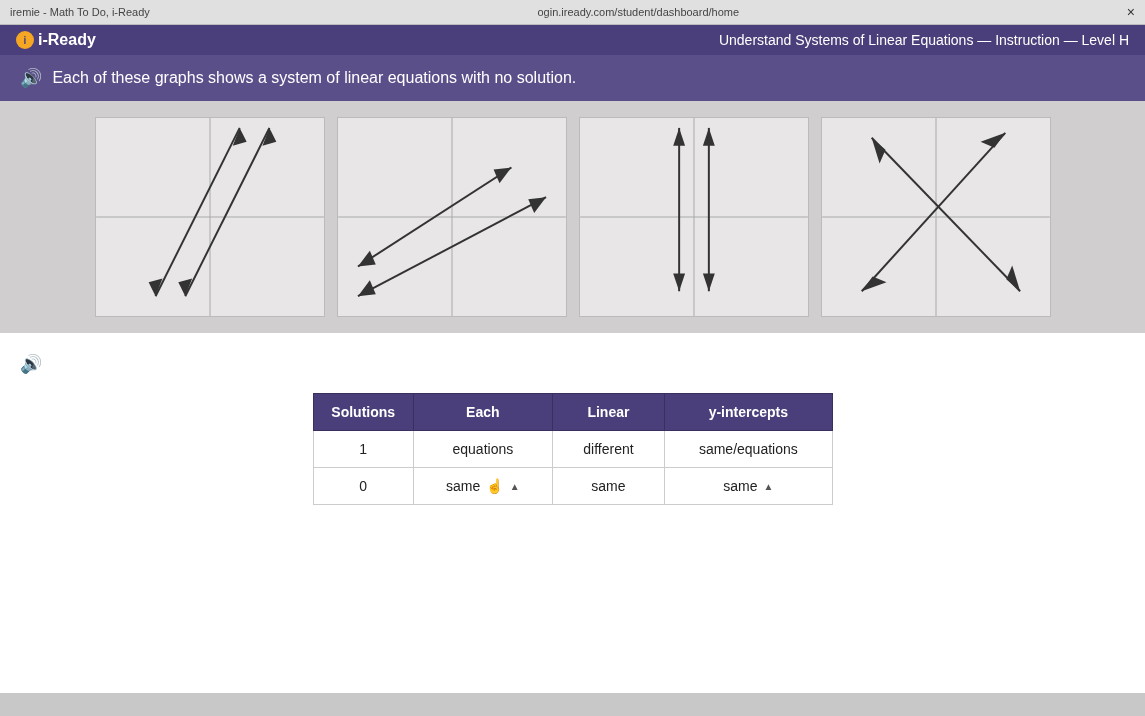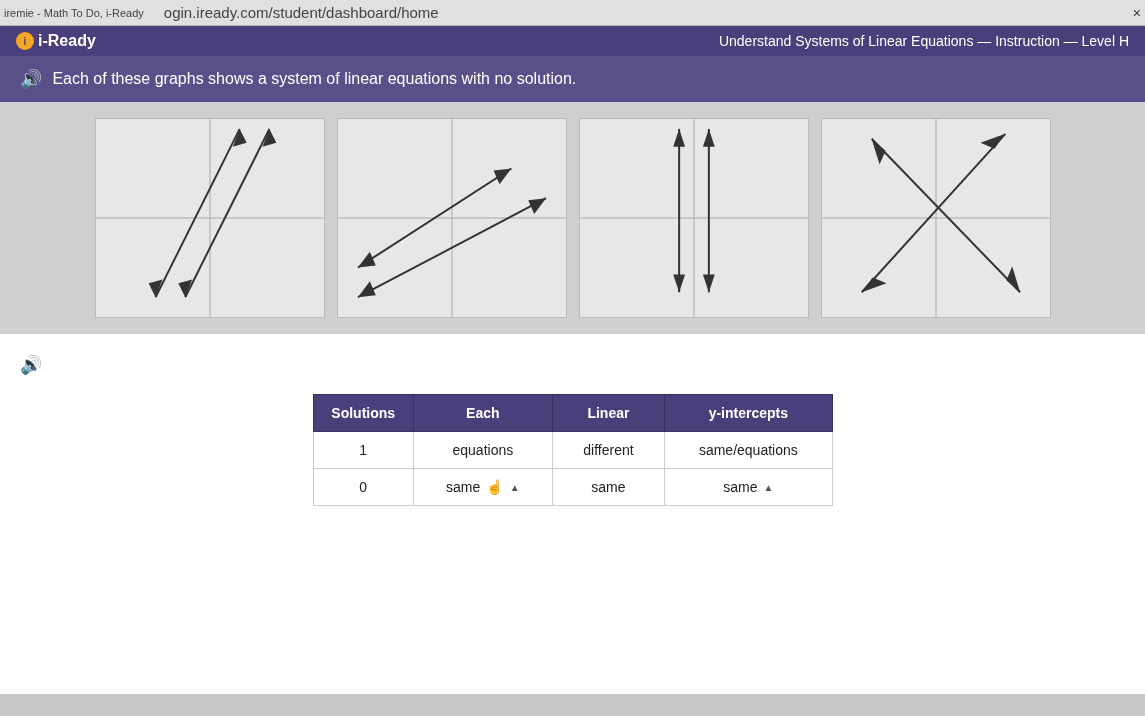--- a/index.html
+++ b/index.html
@@ -7,36 +7,37 @@
       font-family: Arial, sans-serif;
       background: #c8c8c8;
       width: 1145px;
       height: 716px;
       overflow: hidden;
     }
 
     
     .browser-bar {
       background: #e0e0e0;
-      padding: 4px 4px;
+      padding: 4px 10px;
       font-size: 12px;
       color: #333;
       border-bottom: 1px solid #bbb;
       display: flex;
       align-items: center;
       gap: 20px;
     }
     .browser-tab {
       font-size: 11px;
       color: #444;
     }
     .browser-url {
-      font-size: 15px;
+      font-size: 11px;
       color: #444;
       flex: 1;
+      text-align: center;
     }
     .browser-x {
       margin-left: auto;
       font-size: 14px;
       cursor: pointer;
     }
 
     
     .app-container {
       background: #f0f0f0;

